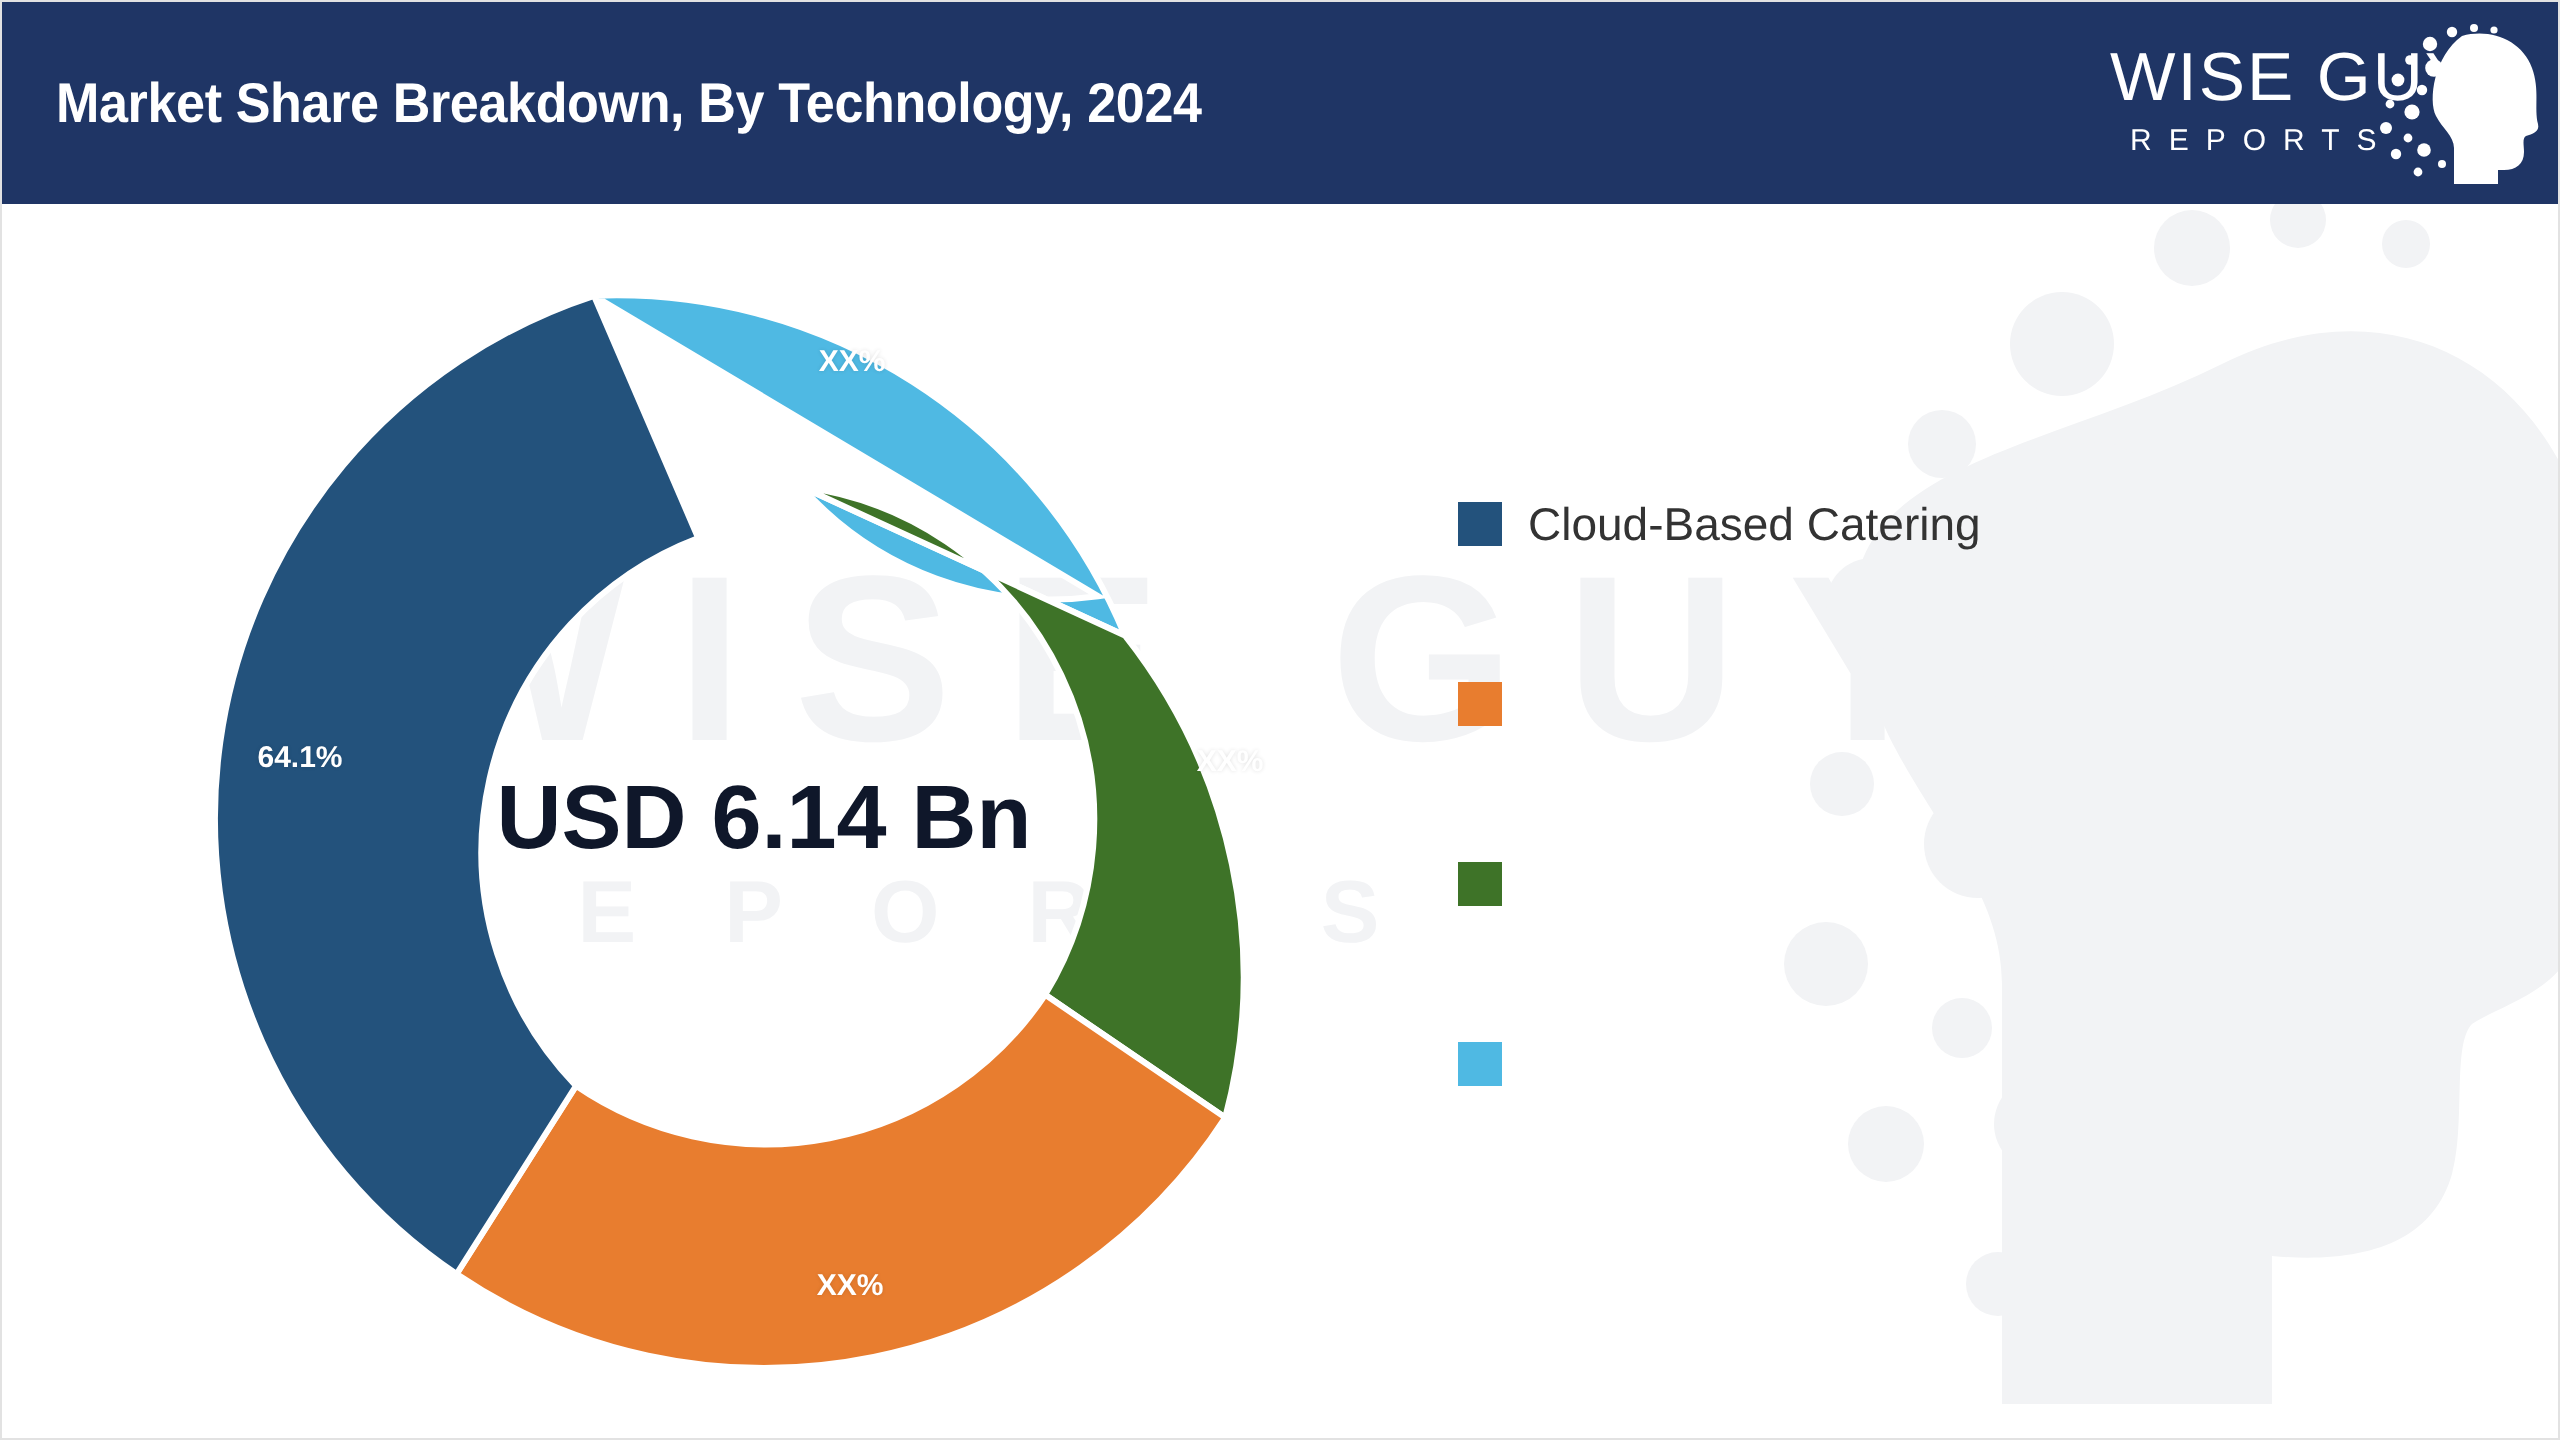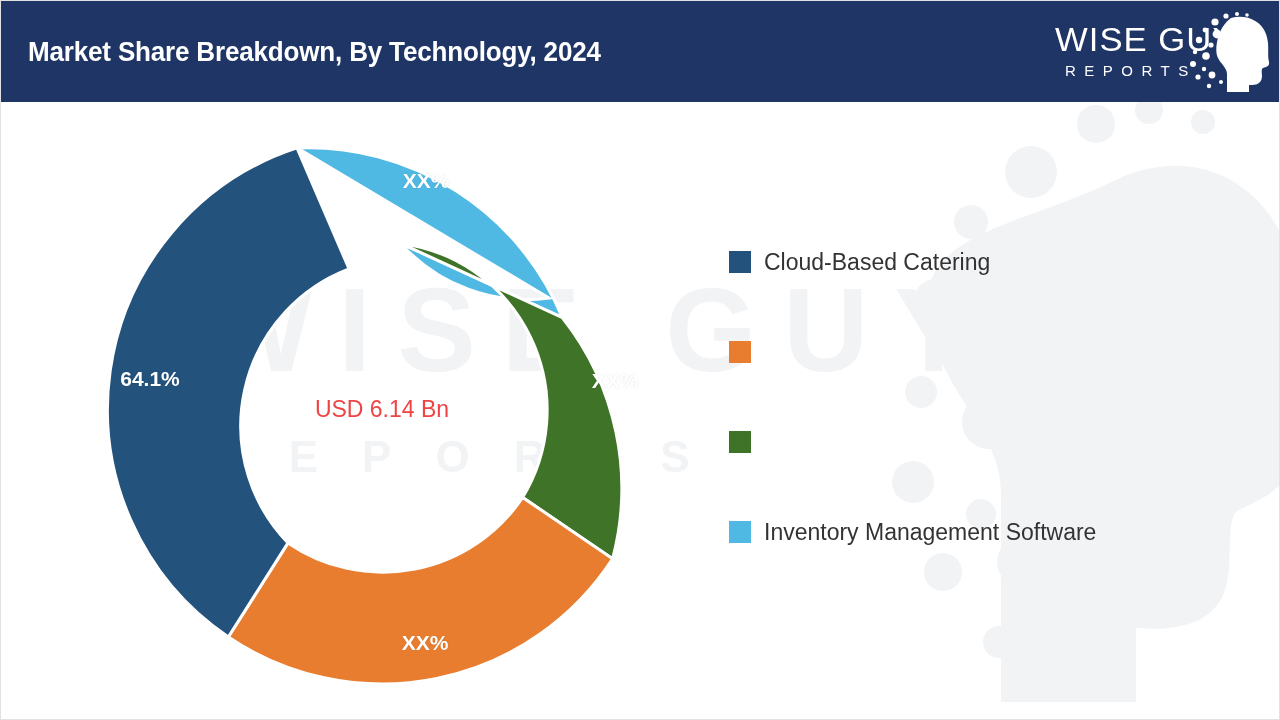--- a/index.html
+++ b/index.html
@@ -47,25 +47,25 @@
     white-space:nowrap;
   }
   .wm-head{position:absolute;right:-30px;top:-40px;width:430px;height:700px;}
 
   
   .chart-area{position:absolute;left:0;top:101px;width:700px;height:619px;}
   .donut{position:absolute;left:0;top:0;}
   .center-label{
     position:absolute;left:381px;top:307px;
     transform:translate(-50%,-50%);
-    font-size:23px;font-weight:normal;color:#ef4444;white-space:nowrap;
+    font-size:45px;font-weight:bold;color:#0f172a;white-space:nowrap;
   }
   .slice-label{
     position:absolute;transform:translate(-50%,-50%);
-    color:#ffffff;font-size:21px;font-weight:bold;white-space:nowrap;
+    color:#ffffff;font-size:15px;font-weight:bold;white-space:nowrap;
     text-shadow:0 0 2px rgba(0,0,0,0.12);
   }
 
   
   .legend{position:absolute;left:728px;top:249px;width:520px;}
   .legend-item{display:flex;align-items:center;height:24px;margin-bottom:66px;}
   .legend-swatch{width:22px;height:22px;flex:0 0 auto;margin-right:13px;}
   .legend-text{font-size:23px;color:#333333;white-space:nowrap;line-height:24px;}
 </style>
 </head>
@@ -157,17 +157,16 @@
       <span class="legend-text">Cloud-Based Catering</span>
     </div>
     <div class="legend-item">
       <span class="legend-swatch" style="background:#e87d2f"></span>
     </div>
     <div class="legend-item">
       <span class="legend-swatch" style="background:#3e7328"></span>
     </div>
     <div class="legend-item">
       <span class="legend-swatch" style="background:#4fb9e3"></span>
-      <span class="legend-text">Inventory Management Software</span>
     </div>
   </div>
 
 </div>
 
 </body></html>

